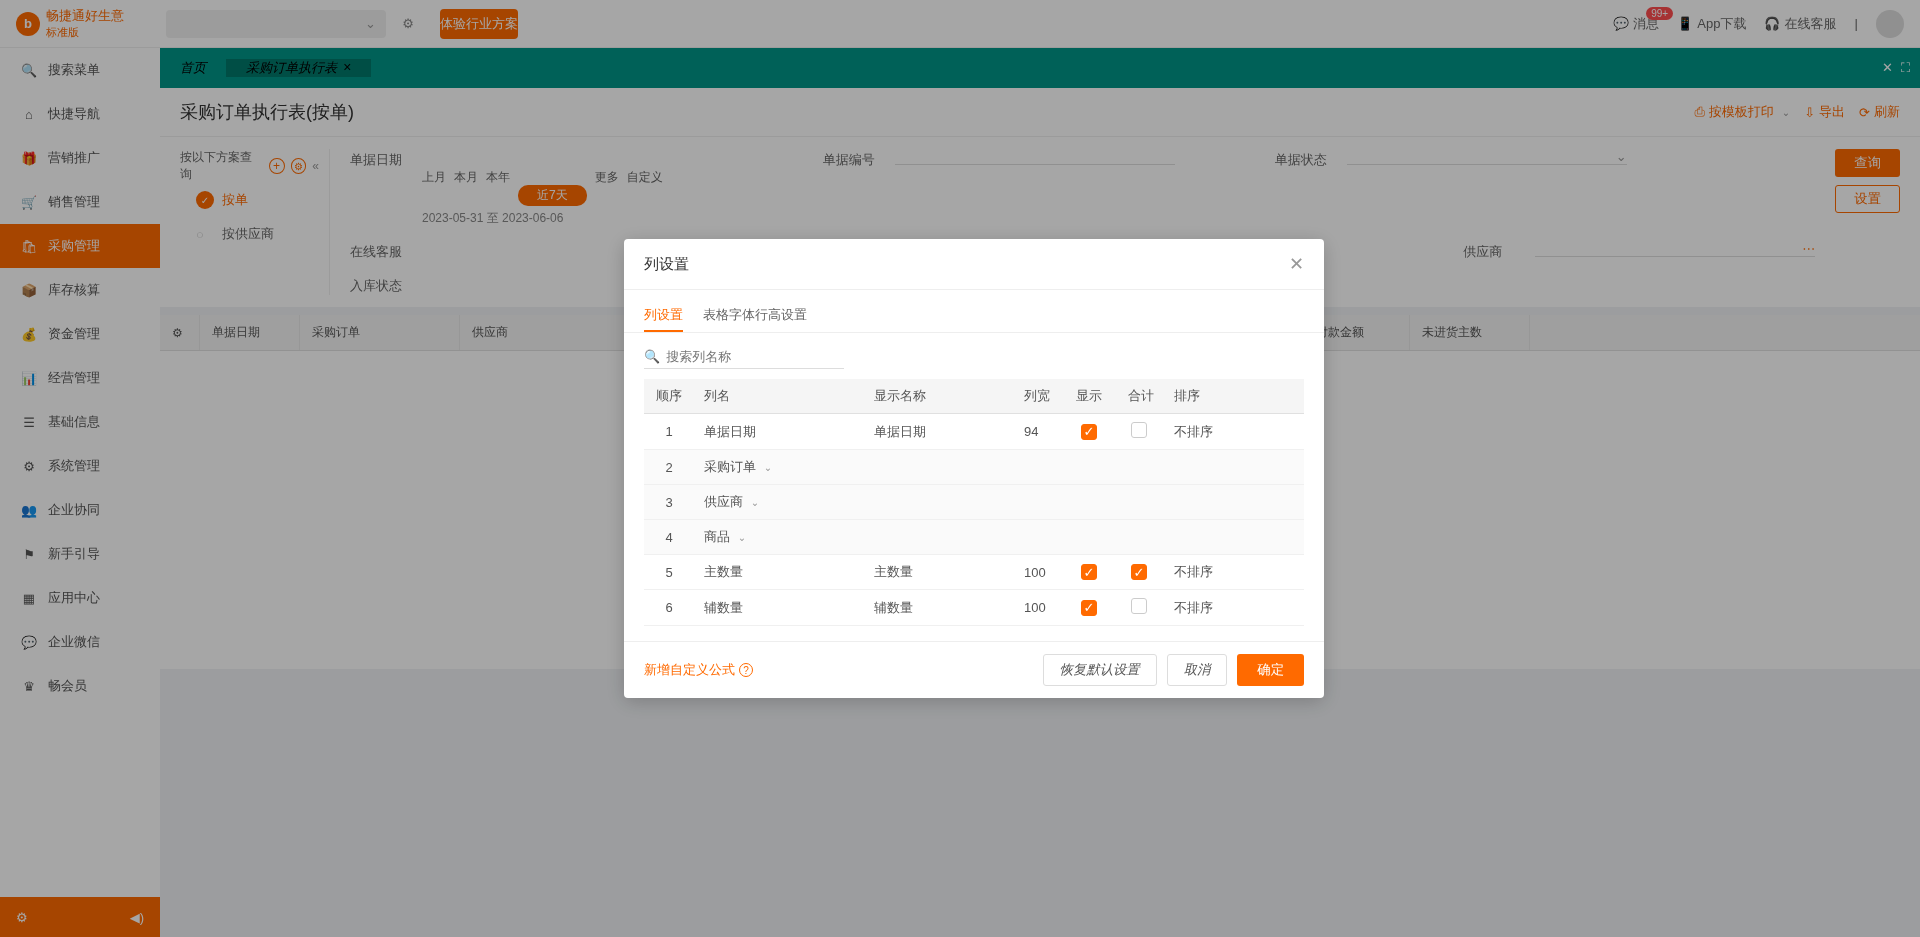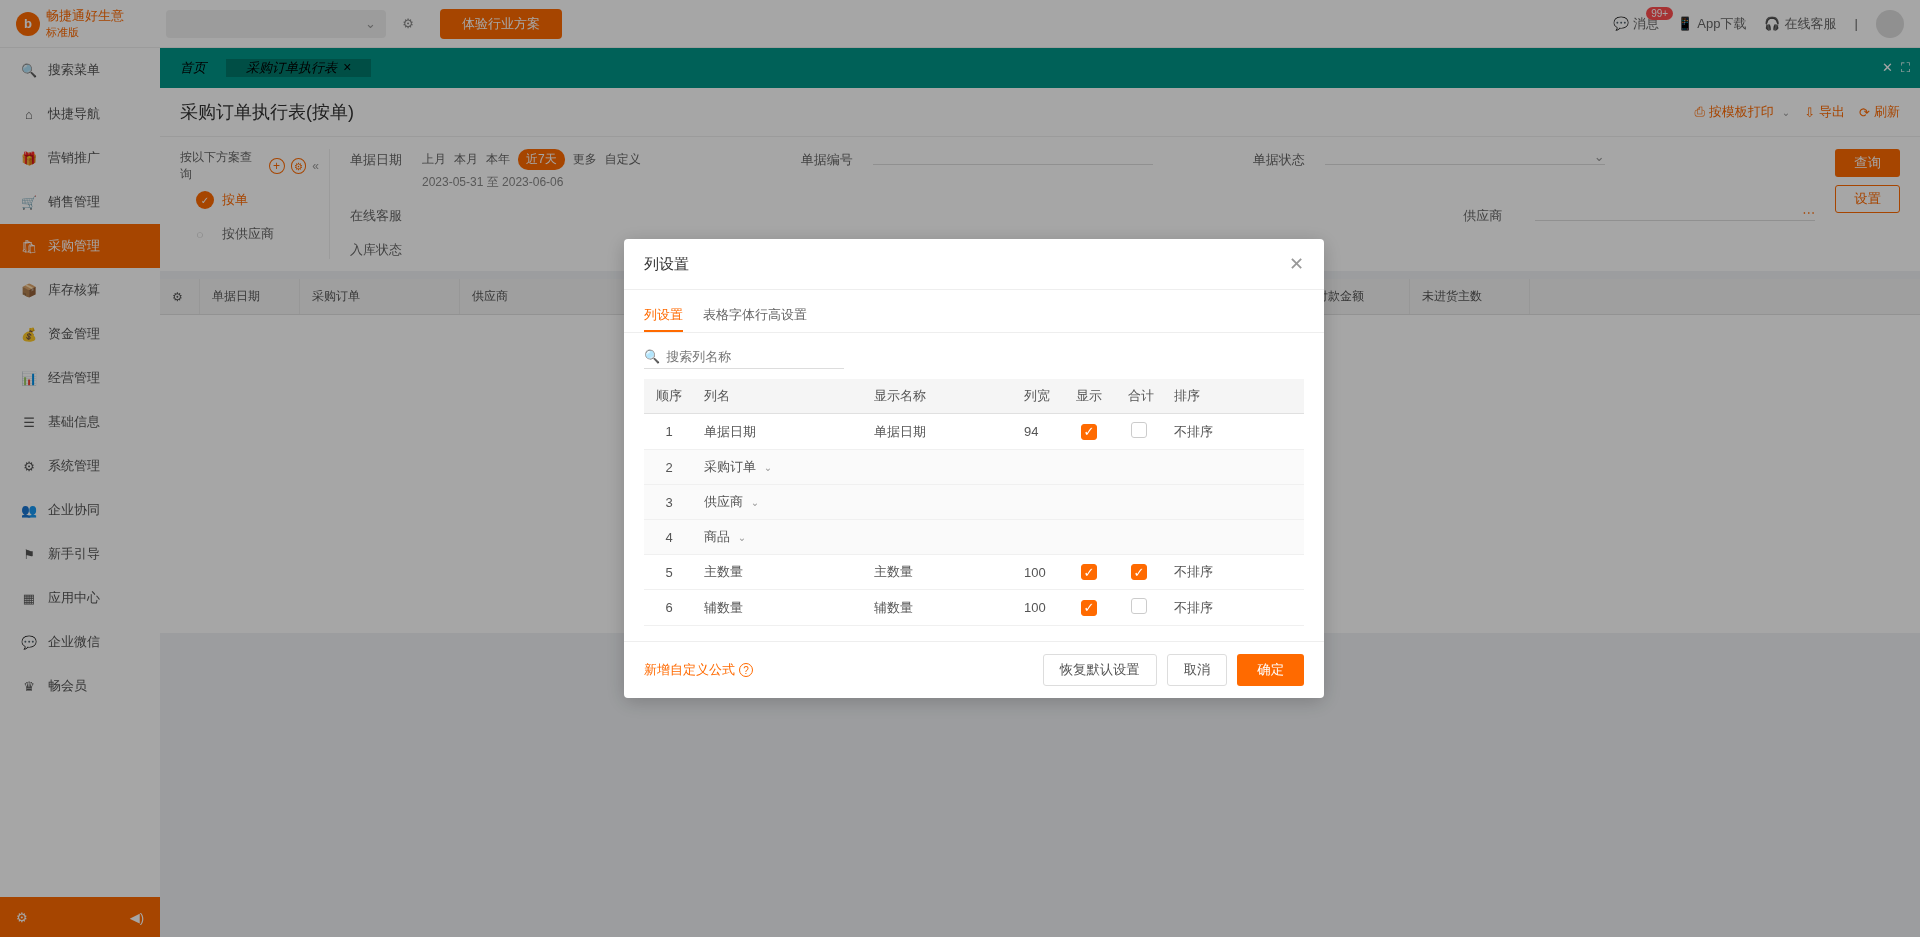--- a/index.html
+++ b/index.html
@@ -6,21 +6,21 @@
 body { font-family: "Microsoft YaHei", Arial, sans-serif; font-size: 13px; color: #333; background: #f5f5f5; overflow: hidden; }
 .app { display: flex; flex-direction: column; height: 937px; width: 1920px; }
 .topbar { height: 48px; background: #fff; display: flex; align-items: center; padding: 0 16px; border-bottom: 1px solid #eee; }
 .logo { display: flex; align-items: center; gap: 6px; width: 140px; }
 .logo-icon { width: 24px; height: 24px; background: #ff6a00; border-radius: 50%; display: flex; align-items: center; justify-content: center; color: #fff; font-weight: bold; }
 .logo-text { color: #ff6a00; font-size: 13px; font-weight: 500; }
 .logo-sub { color: #ff6a00; font-size: 11px; }
 .org-select { display: flex; align-items: center; gap: 8px; margin-left: 10px; }
 .org-box { width: 220px; height: 28px; background: #f0f0f0; border-radius: 4px; display: flex; align-items: center; padding: 0 10px; color: #999; }
 .gear-btn { width: 28px; height: 28px; display: flex; align-items: center; justify-content: center; color: #888; cursor: pointer; }
-.cta-btn { margin-left: 10px; background: #ff6a00; color: #fff; border: none; padding: 6px 22px; border-radius: 4px; cursor: pointer; font-size: 13px; }
+.cta-btn { margin-left: 10px; background: #ff6a00; color: #fff; border: none; padding: 6px 0; border-radius: 4px; cursor: pointer; font-size: 13px; }
 .topbar-right { margin-left: auto; display: flex; align-items: center; gap: 18px; color: #666; }
 .tr-item { display: flex; align-items: center; gap: 4px; cursor: pointer; position: relative; }
 .badge { position: absolute; top: -8px; right: -14px; background: #ff4d4f; color: #fff; font-size: 10px; padding: 1px 5px; border-radius: 8px; }
 .avatar { width: 28px; height: 28px; background: #ddd; border-radius: 50%; }
 .body { flex: 1; display: flex; }
 .sidebar { width: 160px; background: #fff; display: flex; flex-direction: column; }
 .side-item { height: 44px; display: flex; align-items: center; gap: 10px; padding: 0 20px; color: #555; cursor: pointer; }
 .side-item.active { background: #ff6a00; color: #fff; }
 .side-icon { width: 18px; height: 18px; display: flex; align-items: center; justify-content: center; }
 .side-footer { margin-top: auto; height: 40px; background: #ff6a00; display: flex; align-items: center; justify-content: space-between; padding: 0 16px; color: #fff; }
@@ -39,21 +39,21 @@
 .filter-left-title { font-size: 12px; color: #666; display: flex; align-items: center; gap: 6px; }
 .fl-item { display: flex; align-items: center; gap: 8px; padding: 8px 0 8px 16px; color: #666; cursor: pointer; }
 .fl-item.active { color: #ff6a00; }
 .fl-icon { width: 18px; height: 18px; border-radius: 50%; background: #ff6a00; color: #fff; display: flex; align-items: center; justify-content: center; font-size: 10px; }
 .filter-main { flex: 1; display: flex; flex-direction: column; gap: 14px; }
 .filter-row { display: flex; gap: 40px; align-items: flex-start; }
 .filter-field { display: flex; align-items: flex-start; gap: 12px; }
 .ff-label { width: 60px; color: #666; font-size: 13px; padding-top: 2px; }
 .date-opts { display: flex; gap: 8px; align-items: center; flex-wrap: wrap; }
 .date-opt { color: #666; cursor: pointer; font-size: 12px; }
-.date-opt.pill { background: #ff6a00; color: #fff; padding: 2px 8px; border-radius: 10px; }
+.date-opt.pill { background: #ff6a00; color: #fff; padding: 2px 19px; border-radius: 10px; margin-top: 36px; }
 .date-range { color: #888; font-size: 12px; margin-top: 4px; }
 .filter-right { display: flex; flex-direction: column; gap: 8px; }
 .btn-primary { background: #ff6a00; color: #fff; border: none; padding: 5px 18px; border-radius: 3px; cursor: pointer; }
 .btn-outline { background: #fff; color: #ff6a00; border: 1px solid #ff6a00; padding: 4px 18px; border-radius: 3px; cursor: pointer; }
 .table-zone { background: #fff; margin-top: 8px; }
 .table-header { display: flex; background: #f5f5f5; border-bottom: 1px solid #e0e0e0; height: 36px; align-items: center; }
 .th { padding: 0 12px; color: #555; font-size: 12px; border-right: 1px solid #e8e8e8; height: 100%; display: flex; align-items: center; }
 .empty { text-align: center; color: #999; padding: 280px 0 20px; font-size: 13px; }
 .overlay { position: fixed; inset: 0; background: rgba(0,0,0,0.35); display: flex; align-items: center; justify-content: center; }
 .modal { width: 700px; background: #fff; border-radius: 4px; box-shadow: 0 4px 20px rgba(0,0,0,0.2); margin-left: 28px; }
@@ -68,21 +68,21 @@
 .search-input { border: none; outline: none; font-size: 13px; flex: 1; }
 .cfg-table { width: 100%; border-collapse: collapse; }
 .cfg-table th { background: #f5f5f5; padding: 8px 10px; text-align: left; font-weight: normal; color: #555; font-size: 13px; border-bottom: 1px solid #e0e0e0; }
 .cfg-table td { padding: 8px 10px; border-bottom: 1px solid #f0f0f0; color: #555; font-size: 13px; }
 .cfg-table tr.group td { background: #fafafa; }
 .chk { width: 16px; height: 16px; border: 1px solid #ccc; border-radius: 3px; display: inline-flex; align-items: center; justify-content: center; cursor: pointer; }
 .chk.on { background: #ff6a00; border-color: #ff6a00; color: #fff; }
 .modal-footer { padding: 12px 20px; display: flex; align-items: center; border-top: 1px solid #eee; }
 .link-orange { color: #ff6a00; cursor: pointer; display: flex; align-items: center; gap: 4px; }
 .footer-btns { margin-left: auto; display: flex; gap: 10px; }
-.btn-default { background: #fff; border: 1px solid #ddd; padding: 6px 16px; border-radius: 3px; cursor: pointer; color: #555; }
+.btn-default { background: #fff; border: 1px solid #ddd; padding: 6px 16px; border-radius: 3px; cursor: pointer; color: #555; font-style: italic; }
 .btn-conf { background: #ff6a00; color: #fff; border: none; padding: 6px 20px; border-radius: 3px; cursor: pointer; }
 .chev { font-size: 10px; color: #999; margin-left: 4px; }
 .scroll-wrap { max-height: 250px; overflow-y: auto; position: relative; }
 .qicon { width: 14px; height: 14px; border: 1px solid #ff6a00; border-radius: 50%; display: inline-flex; align-items: center; justify-content: center; font-size: 10px; color: #ff6a00; }
 </style>
 </head>
 <body>
 
 <div class="app">
   <div class="topbar">

